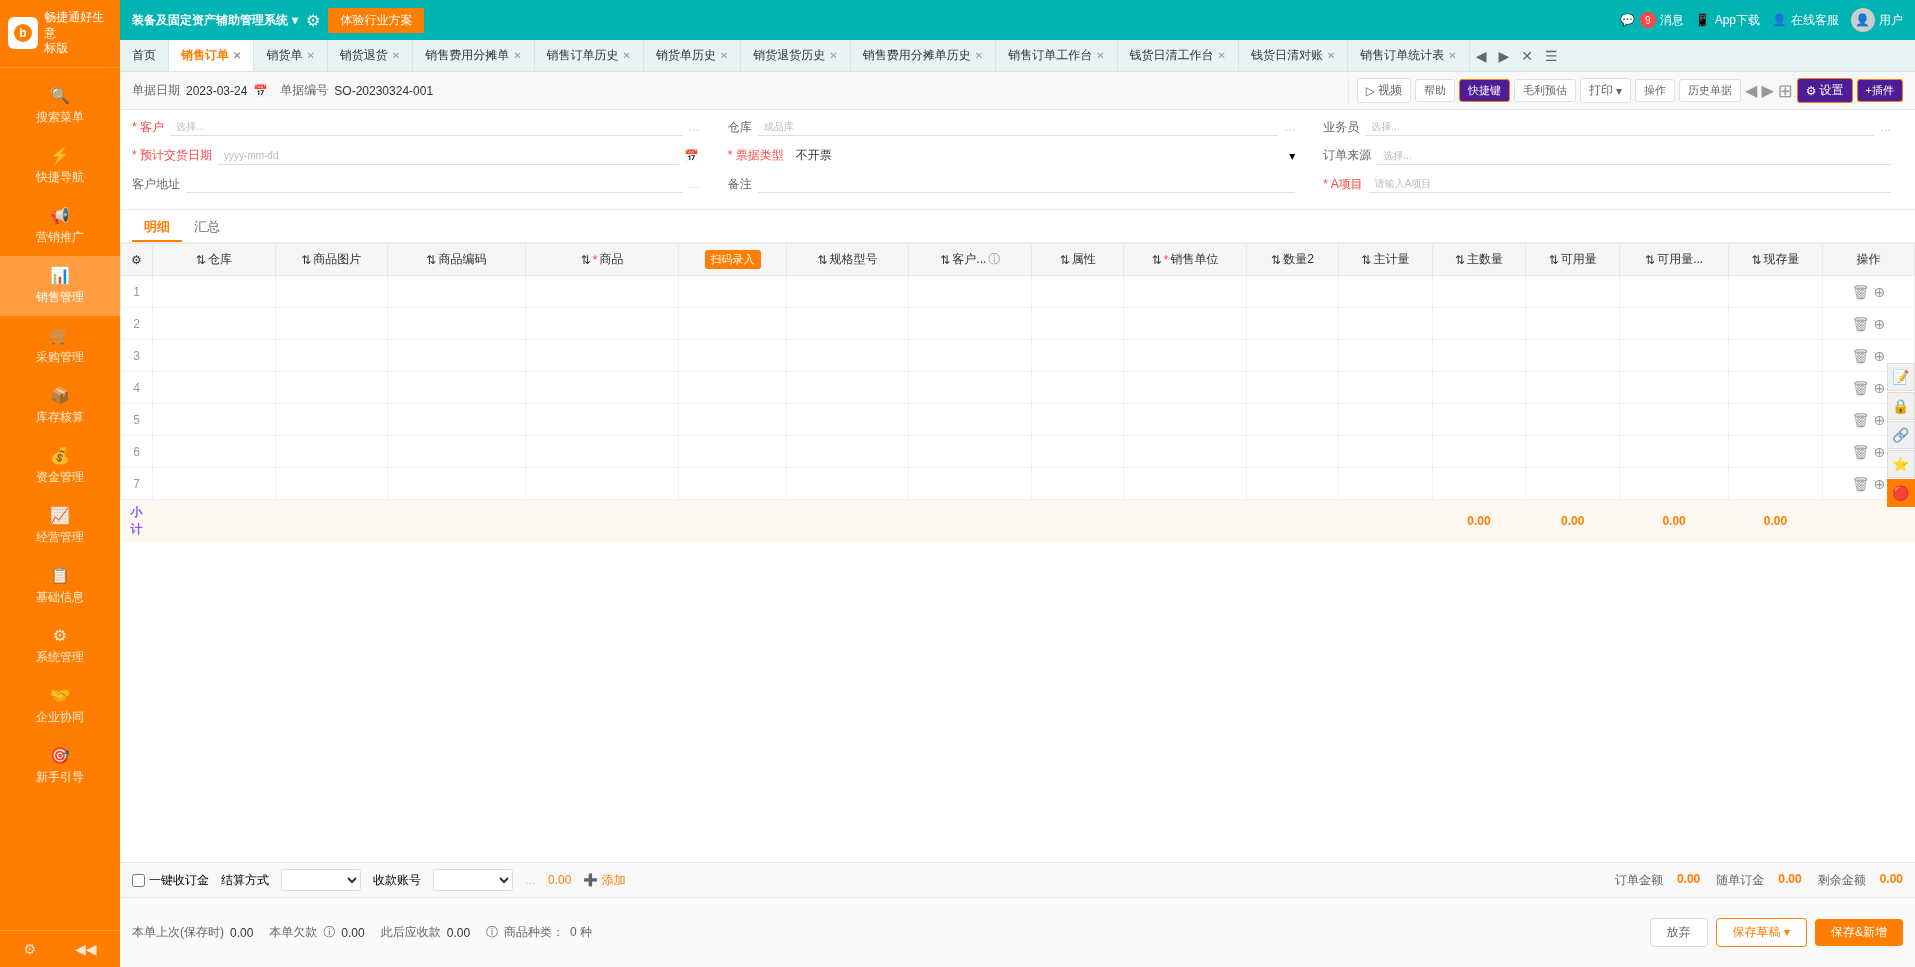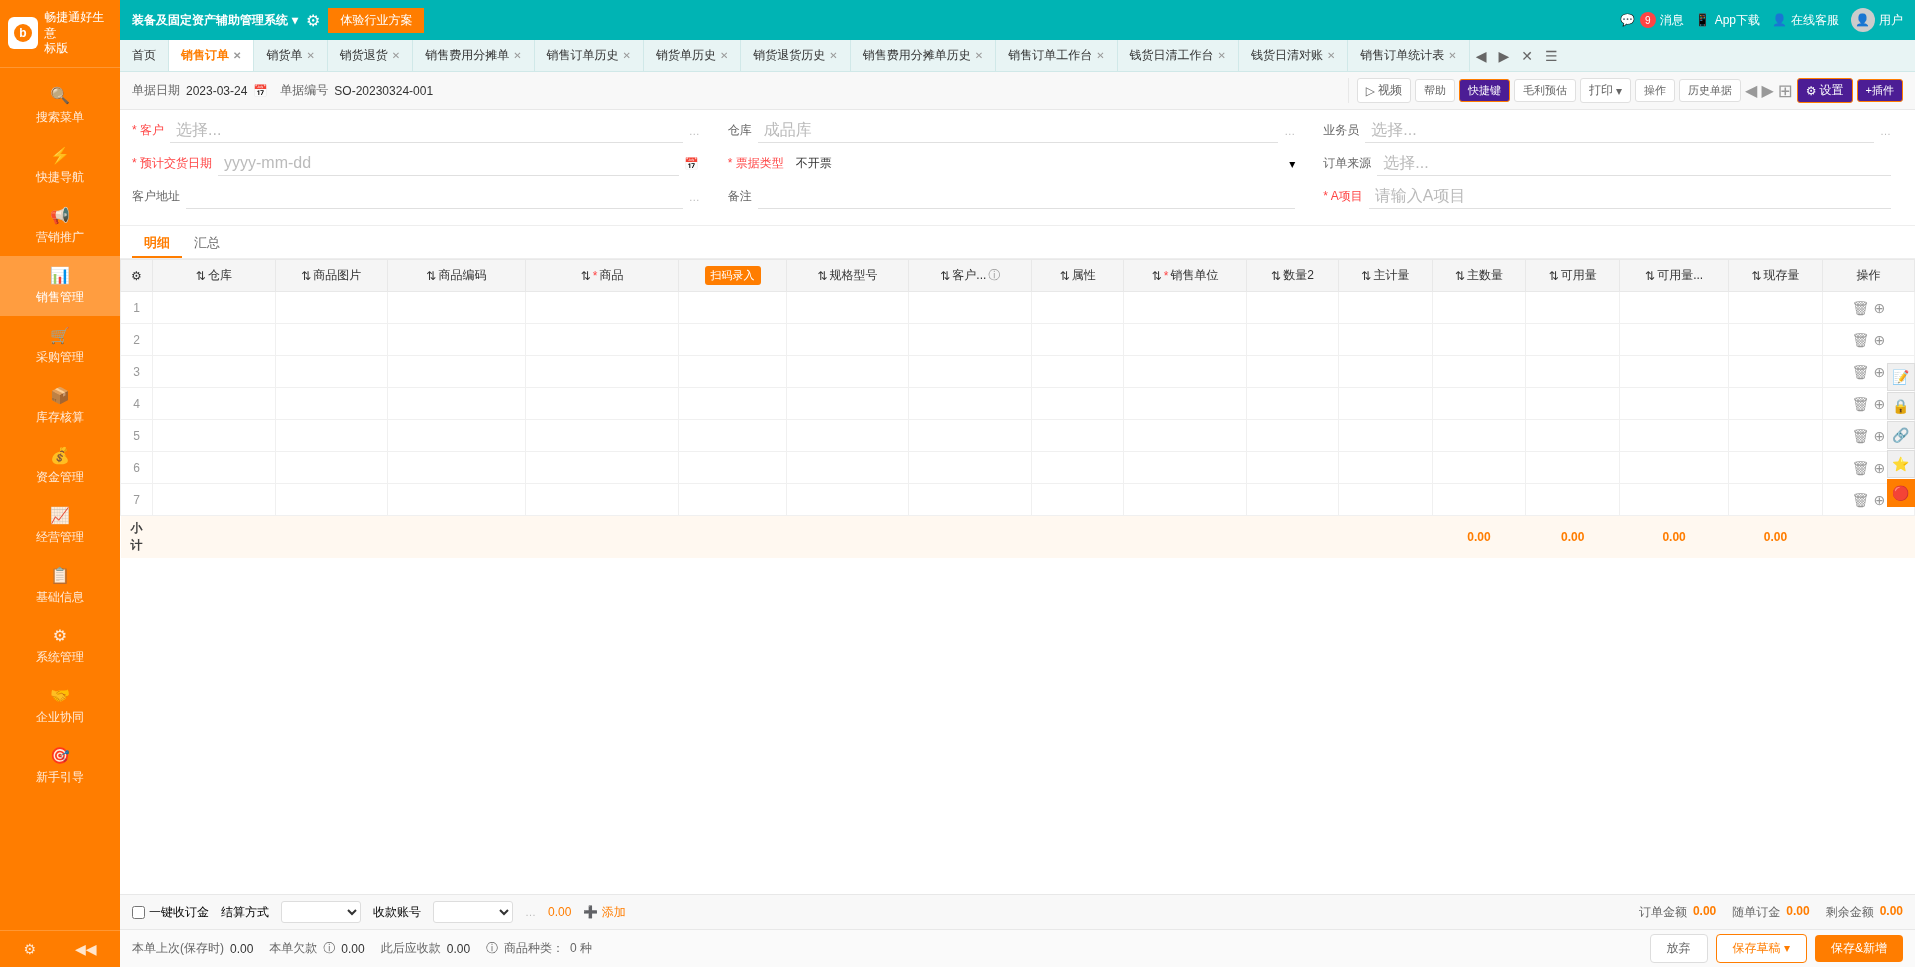--- a/index.html
+++ b/index.html
@@ -108,21 +108,21 @@
       display: flex; align-items: center; flex: 1;
       min-width: 0; gap: 6px; padding-right: 12px;
     }
     .form-field-label { color: #ff4444; white-space: nowrap; }
     .form-field-label::before { content: '* '; }
     .form-field-label.optional::before { content: ''; }
     .form-field-label.optional { color: #666; }
     .form-input {
       border: none; border-bottom: 1px solid #e0e0e0;
       padding: 3px 6px; color: #333; background: transparent;
-      flex: 1; min-width: 80px; outline: none; font-size: 16px;
+      flex: 1; min-width: 80px; outline: none; font-size: 10px;
     }
     .form-input::placeholder { color: #bbb; }
     .more-btn { color: #bbb; cursor: pointer; font-size: 11px; }
 
     
     .detail-tabs { display: flex; padding: 4px 12px 0; border-bottom: 1px solid #eee; flex-shrink: 0; }
     .detail-tab {
       padding: 4px 12px; cursor: pointer; border-bottom: 2px solid transparent;
       font-size: 13px; color: #666;
     }
@@ -143,45 +143,45 @@
       background: #ff7d00; color: white; border: none;
       padding: 2px 6px; border-radius: 3px; cursor: pointer; font-size: 11px;
     }
     td {
       border: 1px solid #f0f0f0; padding: 4px 6px;
       text-align: center; color: #333; height: 32px;
     }
     .row-num { color: #999; }
     .subtotal-row { background: #fff8f0; }
     .subtotal-row td { color: #ff7d00; font-weight: bold; border: none; }
-    .subtotal-label { color: #404040; }
+    .subtotal-label { color: #8b5cf6; }
     .action-cell { display: flex; align-items: center; justify-content: center; gap: 4px; }
     .action-icon { cursor: pointer; color: #999; font-size: 14px; }
 
     
     .bottom-bar {
       display: flex; align-items: center; padding: 6px 12px;
       background: #f8f8f8; border-top: 1px solid #e8e8e8;
       gap: 12px; flex-shrink: 0;
     }
     .checkbox-item { display: flex; align-items: center; gap: 4px; cursor: pointer; }
     .select-input {
       border: 1px solid #ddd; padding: 2px 6px; border-radius: 3px;
       background: white; cursor: pointer; font-size: 12px; color: #333;
       min-width: 80px;
     }
     .amount-val { color: #ff7d00; }
     .add-btn { color: #ff7d00; cursor: pointer; }
     .bottom-right { margin-left: auto; display: flex; gap: 16px; font-size: 12px; }
-    .amount-item { display: flex; gap: 6px; color: #666; text-align: center; }
+    .amount-item { display: flex; gap: 14px; color: #666; text-align: center; }
     .amount-item .val { color: #ff7d00; font-weight: bold; }
 
     
     .footer {
-      display: flex; align-items: center; padding: 4px 12px;
+      display: flex; align-items: center; padding: 20px 12px;
       background: #fafafa; border-top: 1px solid #e8e8e8;
       flex-shrink: 0; gap: 16px;
     }
     .footer-info { display: flex; align-items: center; gap: 6px; color: #666; }
     .footer-info .val { color: #333; }
     .footer-actions { margin-left: auto; display: flex; align-items: center; gap: 8px; }
     .btn-discard {
       border: 1px solid #ddd; background: white; padding: 5px 16px;
       border-radius: 4px; cursor: pointer; color: #666;
     }

